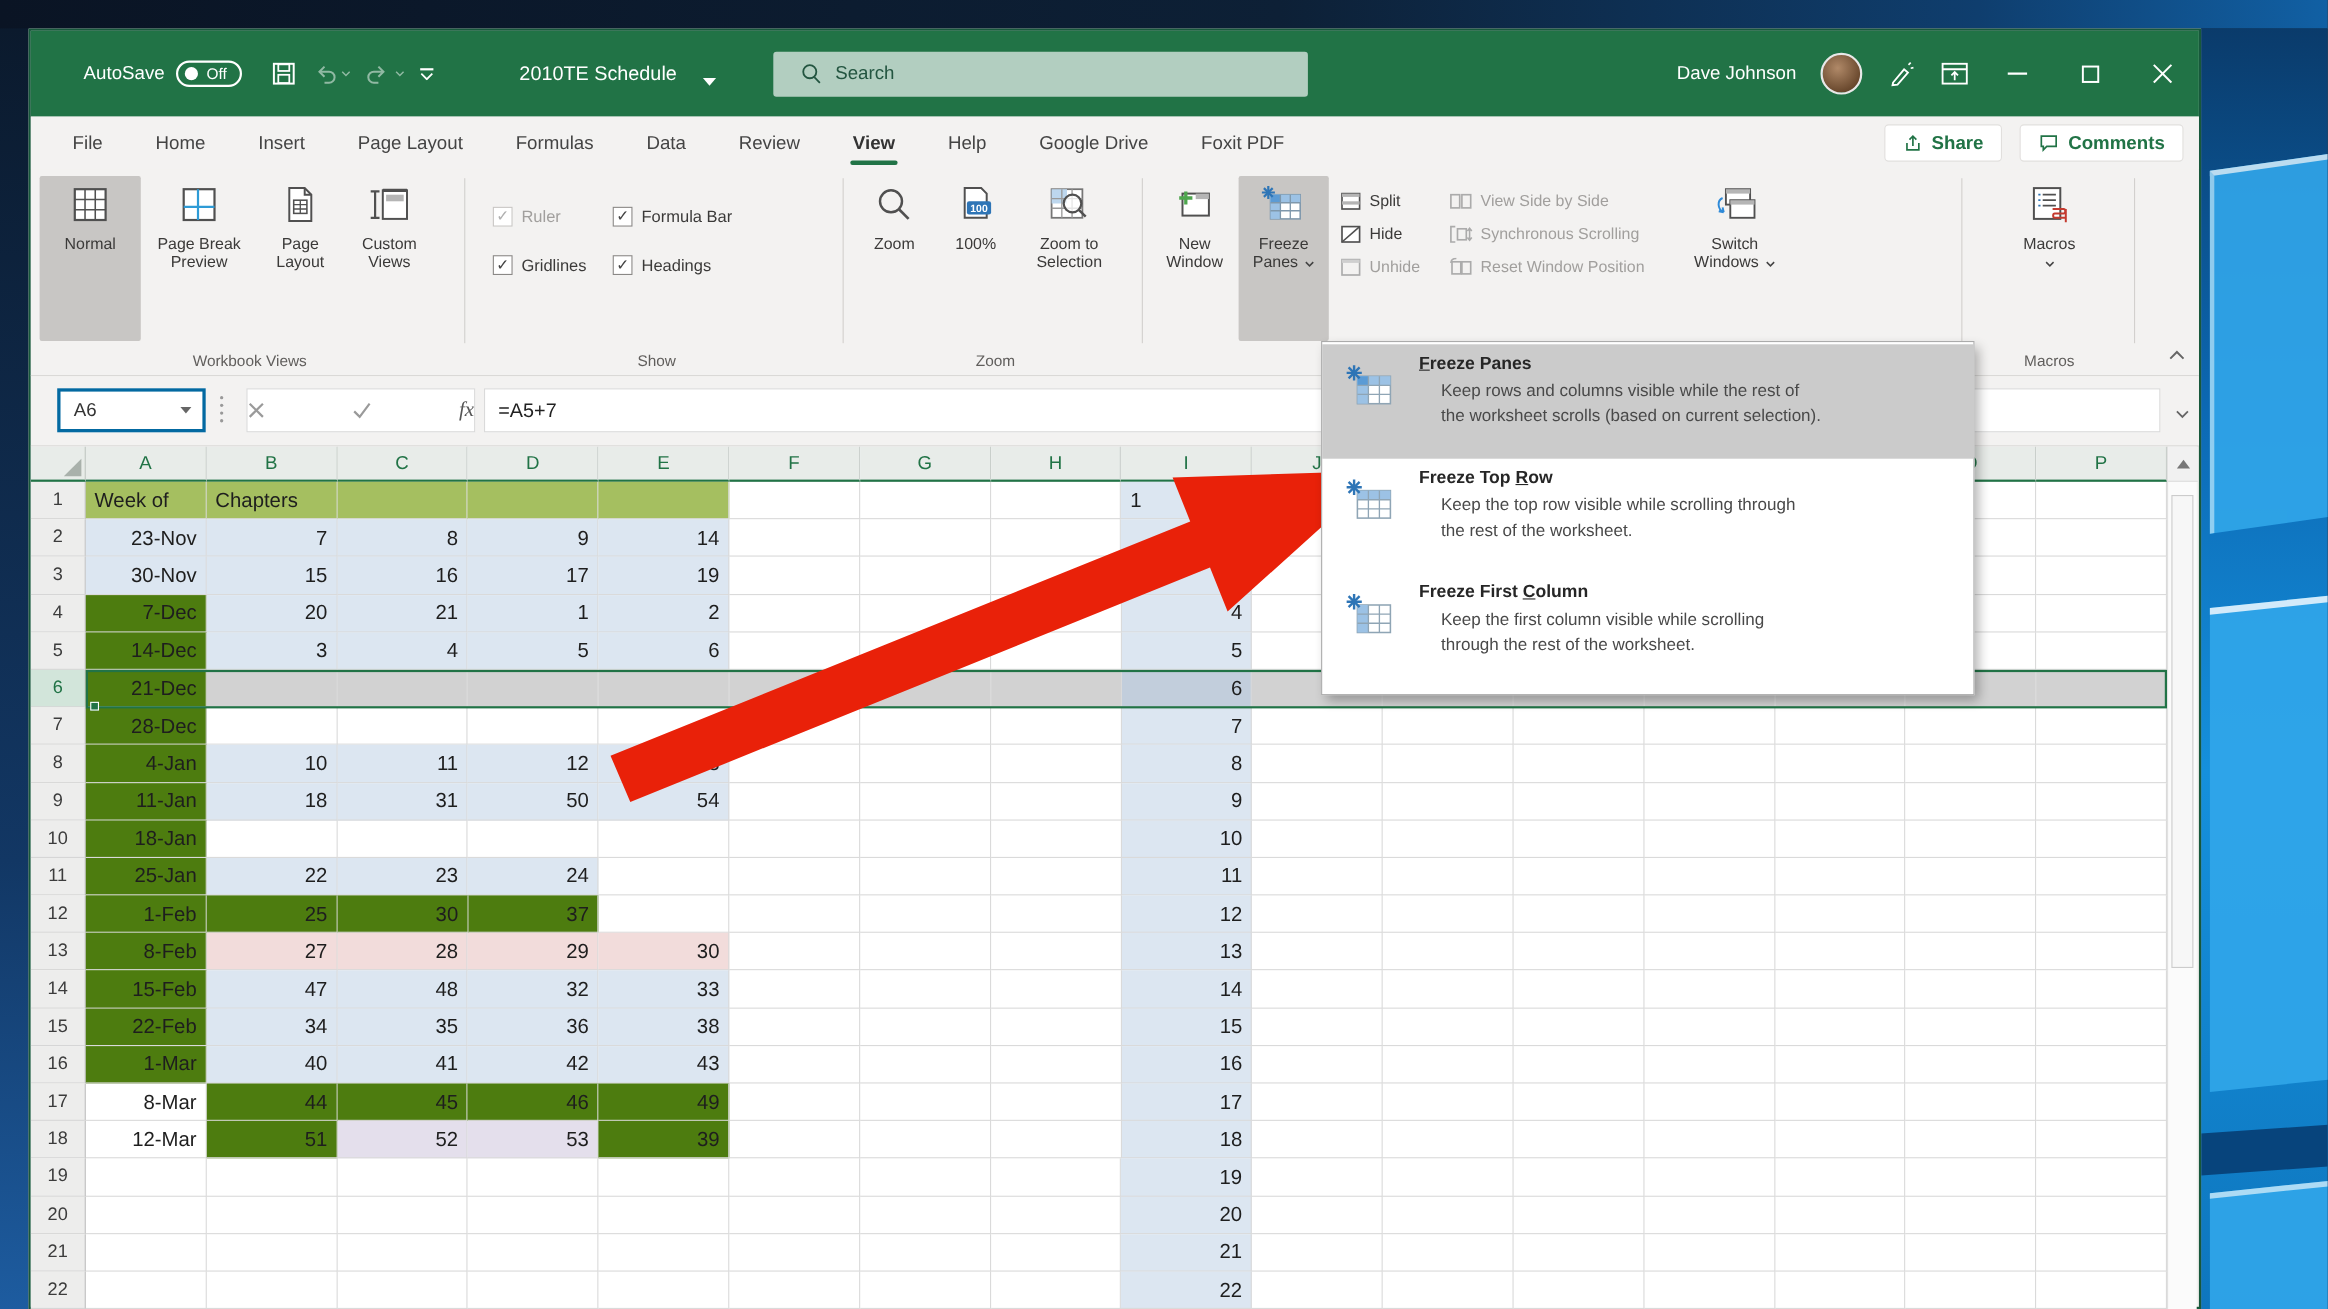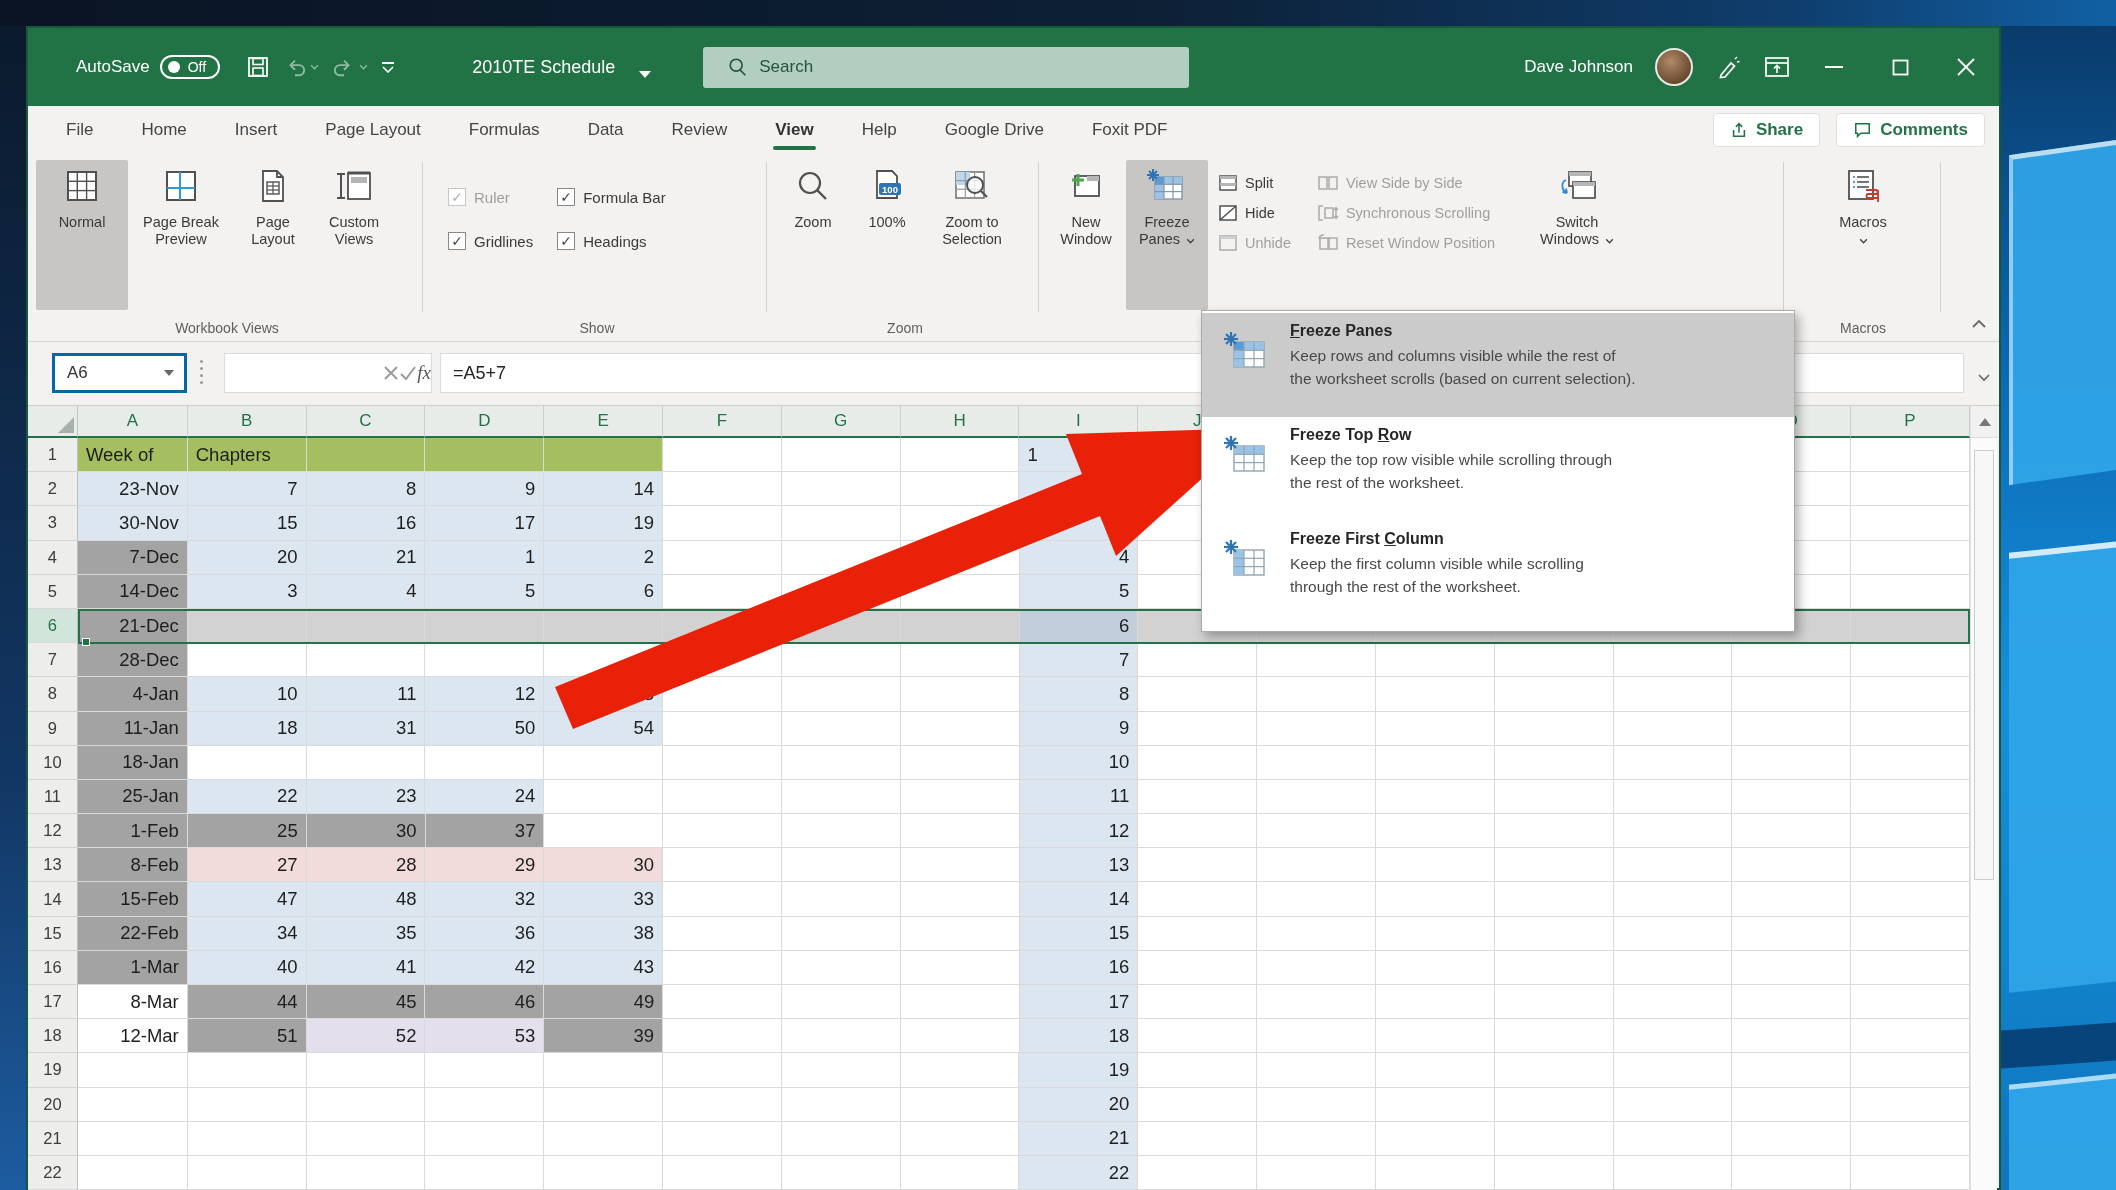--- a/index.html
+++ b/index.html
@@ -71,58 +71,58 @@
   .box::after { content:"✓"; font-family:"DejaVu Sans",sans-serif; font-size:14px; color:#444; }
   .chk.gray .box { border-color:#C8C6C4; } .chk.gray .box::after { color:#B0B0B0; }
   .collapse { position:absolute; right:12px; bottom:8px; }
 
   
   .fbar { position:absolute; left:0; top:314px; width:1971px; height:64px; background:#F3F2F1; border-bottom:1px solid #CFCDCB; display:flex; align-items:center; }
   .namebox { position:absolute; left:24px; top:11px; width:135px; height:40px; background:#fff; border:3px solid #0369a1; display:flex; align-items:center; padding-left:12px; font-size:17px; color:#333; }
   .namebox .tri { margin-left:auto; margin-right:10px; width:0; height:0; border-left:5px solid transparent; border-right:5px solid transparent; border-top:6px solid #666; }
   .dots { position:absolute; left:172px; top:18px; display:flex; flex-direction:column; gap:4px; }
   .dots i { width:3px; height:3px; border-radius:50%; background:#999; }
-  .fbtns { position:absolute; left:196px; top:11px; width:208px; height:40px; background:#fff; border:1px solid #DADada; display:flex; align-items:center; justify-content:flex-end; }
+  .fbtns { position:absolute; left:196px; top:11px; width:208px; height:40px; background:#fff; border:1px solid #DADada; display:flex; align-items:center; justify-content:space-between; }
   .fx { font-family:"Liberation Serif",serif; font-style:italic; font-size:19px; color:#555; }
   .ffield { position:absolute; left:412px; top:11px; width:1524px; height:40px; background:#fff; border:1px solid #DADADA; display:flex; align-items:center; padding-left:12px; font-size:18px; color:#222; }
   .fexpand { position:absolute; right:8px; top:26px; }
 
   
   .grid { position:absolute; left:0; top:378px; width:1942px; height:786px; background:#fff; overflow:hidden; z-index:1; }
   .hrow { display:flex; height:32px; }
   .corner { width:50px; height:32px; background:#E8ECE9; border-right:1px solid #BFC6C1; border-bottom:2px solid #217346; position:relative; }
   .corner::after { content:""; position:absolute; right:3px; bottom:3px; border-left:16px solid transparent; border-bottom:16px solid #A9B1AB; }
   .ch { height:32px; background:#E8ECE9; color:#217346; font-size:17px; display:flex; align-items:center; justify-content:center; border-right:1px solid #C9CFCB; border-bottom:2px solid #217346; width:119px; }
   .ch.col-A { width:110px; }
   .grow { display:flex; height:34.2px; }
   .rh { width:50px; background:#EDEDEC; border-right:1px solid #BFBFBF; border-bottom:1px solid #D6D6D6; display:flex; align-items:center; justify-content:center; font-size:16.5px; color:#3C3C3C; }
   .rh-sel { background:#D2E5DA; color:#217346; }
   .cell { width:119px; border-right:1px solid #DADADA; border-bottom:1px solid #DADADA; font-size:18.5px; color:#1E1E1E; display:flex; align-items:center; justify-content:flex-end; padding-right:8px; white-space:nowrap; overflow:hidden; }
   .cell.col-A { width:110px; }
   .cell.al { justify-content:flex-start; padding-left:8px; }
-  .f-h { background:#A5BF60; } .f-b { background:#DCE6F1; } .f-g { background:#a3a3a3;padding-left:43px; }
+  .f-h { background:#A5BF60; } .f-b { background:#DCE6F1; } .f-g { background:#4d7c0f;padding-left:43px; }
   .f-p { background:#F2DCDB; } .f-l { background:#E4DFEC; } .f-sel { background:#D2D2D2; } .f-sb { background:#C2CEDC; }
   .selbox { position:absolute; left:50px; top:203px; width:1892px; height:35px; border:2px solid #217346; pointer-events:none; }
   .handle { position:absolute; left:2px; bottom:-4px; width:8px; height:8px; background:#217346; border:1px solid #fff; }
 
   
   .vscroll { position:absolute; left:1942px; top:378px; width:27px; height:786px; background:#FBFBFB; border-left:1px solid #E1E1E1; }
   .vs-up { width:27px; height:32px; background:#F1F1F1; border-bottom:1px solid #DDD; display:flex; align-items:center; justify-content:center; }
   .vs-up::after { content:""; border-left:6px solid transparent; border-right:6px solid transparent; border-bottom:8px solid #777; }
   .vs-thumb { position:absolute; left:3px; top:44px; width:20px; height:430px; background:#F7F7F7; border:1px solid #CCC; }
 
   
   .menu { position:absolute; left:1173px; top:282px; width:594px; height:322px; background:#fff; border:1px solid #ABABAB; box-shadow:4px 5px 10px rgba(0,0,0,.3); z-index:30; padding-top:2px; }
   .mitem { display:flex; padding:9px 14px 9px 22px; height:104px; }
   .mitem.hl { background:#CBCBCB; }
   .micon { width:46px; margin-top:8px; flex:none; }
   .mtext { margin-left:20px; }
   .mtitle { font-size:16px; font-weight:bold; color:#262626; margin-bottom:4px; }
   .mtitle u { text-decoration:underline; }
-  .mdesc { font-size:15.5px; color:#494949; line-height:1.5; }
+  .mdesc { font-size:15.5px; color:#494949; line-height:1.5;margin-left:20px; }
 
   .arrow-svg { position:absolute; left:0; top:0; width:1971px; height:1164px; z-index:20; pointer-events:none; }
 </style>
 </head>
 <body>
 
 <div class="wp-top"></div>
 <div class="wp-left"></div>
 <div class="wp-right">
   <div class="wp-pane p1"></div>

